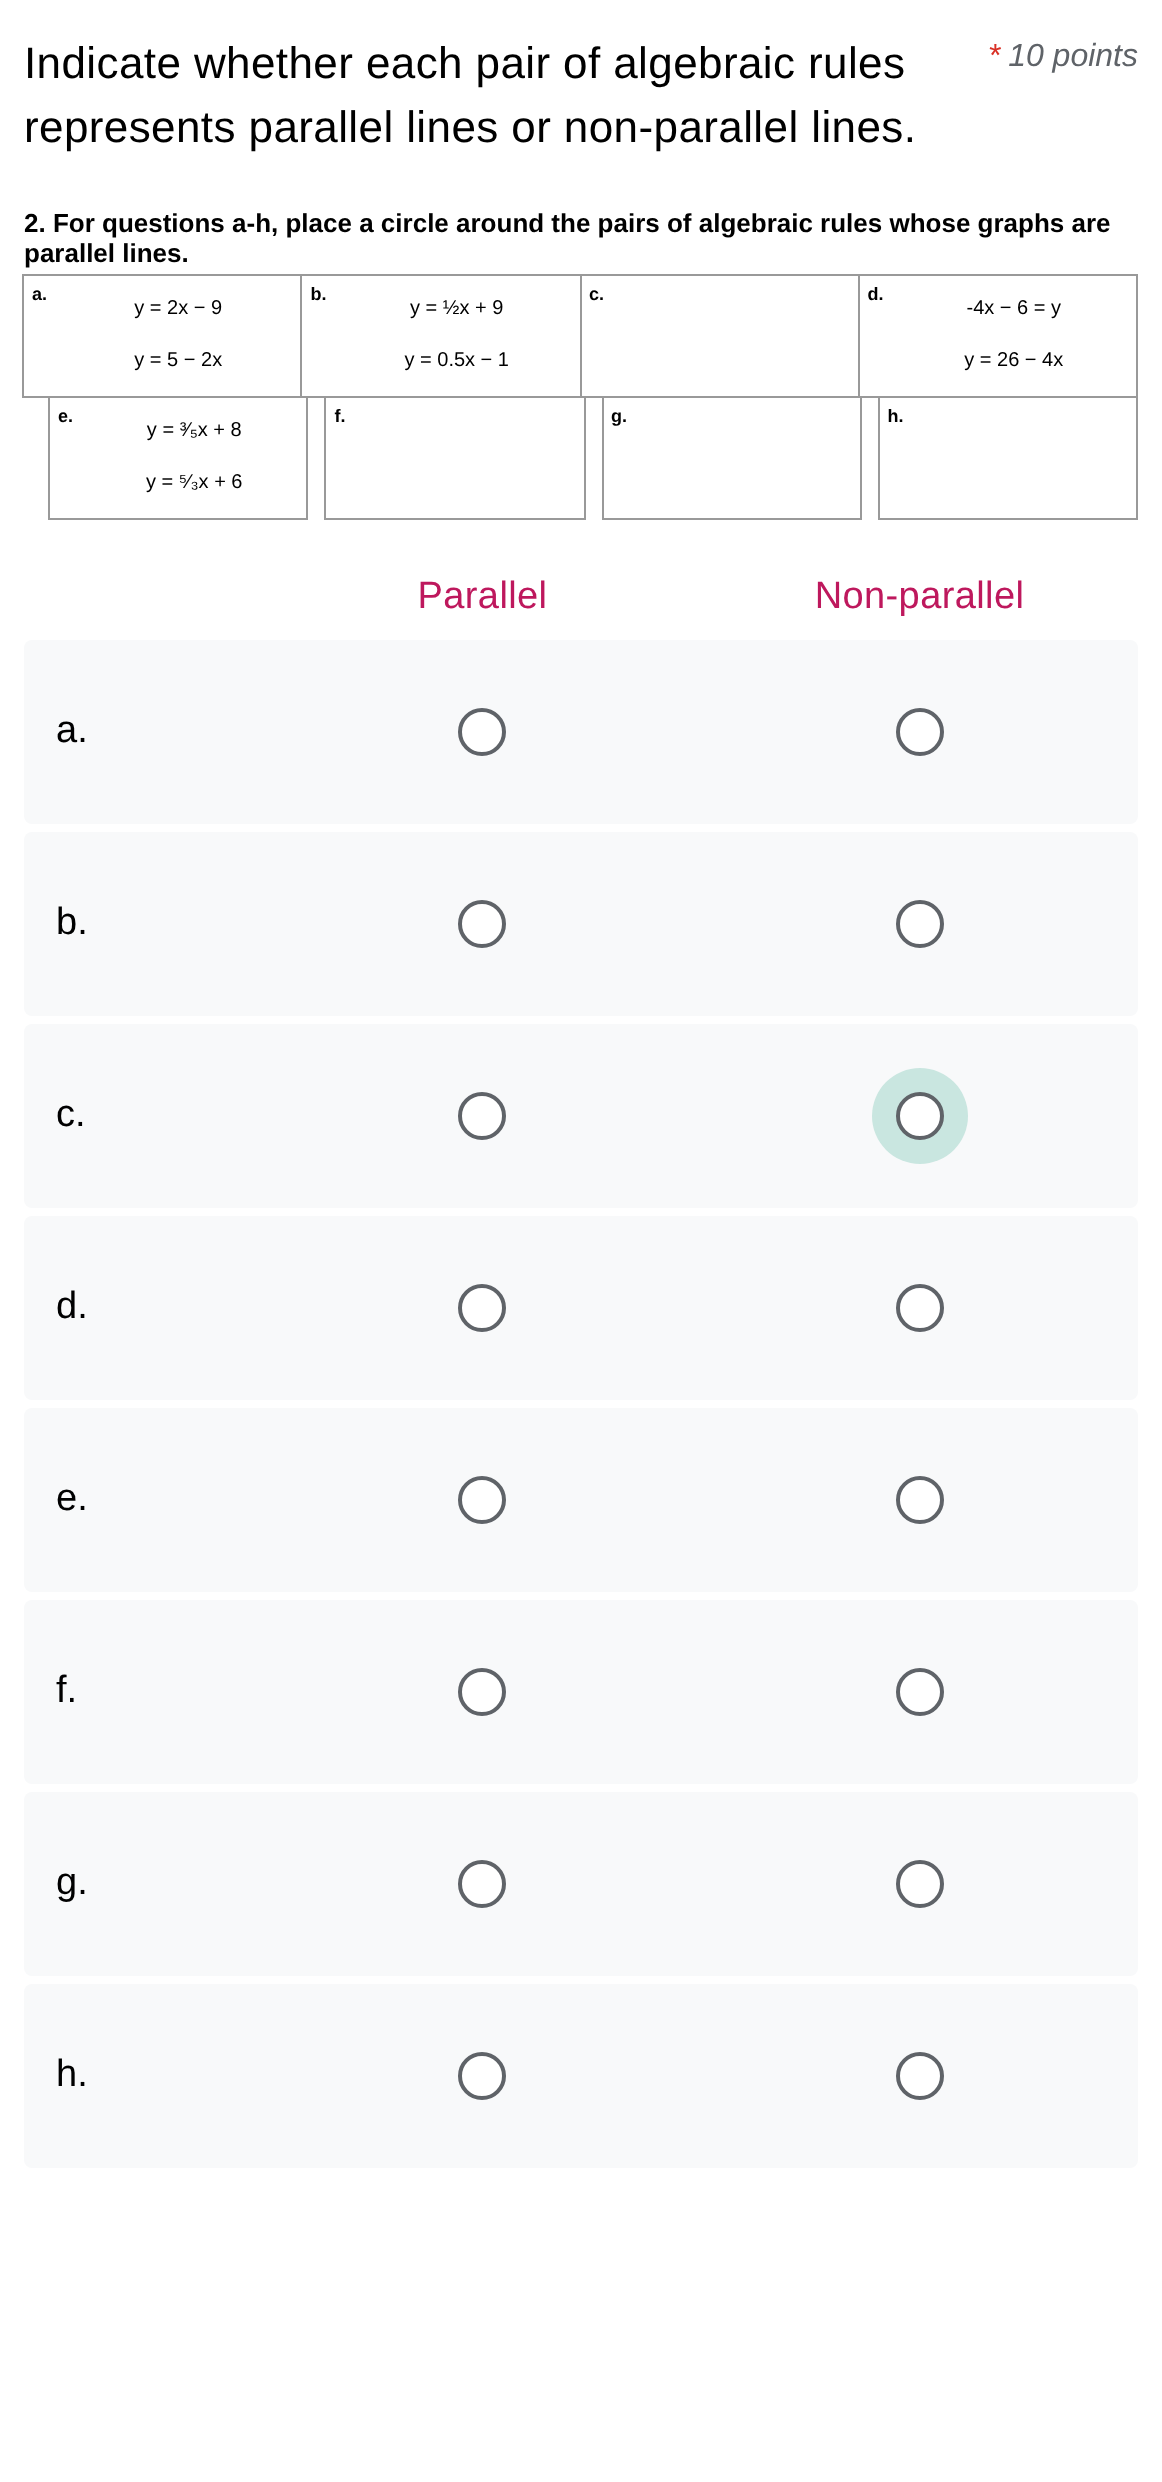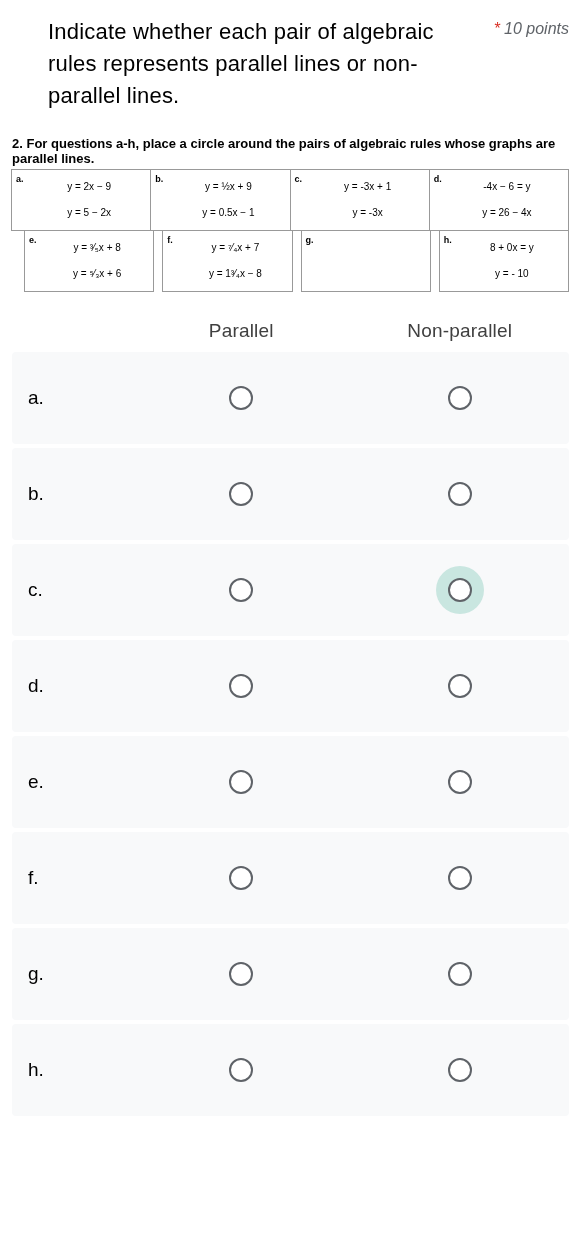--- a/index.html
+++ b/index.html
@@ -5,21 +5,21 @@
   * { box-sizing: border-box; }
   body {
     margin: 0;
     padding: 16px 12px;
     font-family: Arial, Helvetica, sans-serif;
     color: #202124;
     width: 581px;
     background: #fff;
   }
   .header { display: flex; justify-content: space-between; align-items: flex-start; margin-bottom: 16px; }
-  .title { font-size: 22px; line-height: 1.45; flex: 1; padding-right: 8px; color: #000; letter-spacing: 0.2px; margin-left: 36px; }
+  .title { font-size: 22px; line-height: 1.45; flex: 1; padding-right: 8px; color: #000; letter-spacing: 0.2px; }
   .points { font-size: 16px; white-space: nowrap; padding-top: 4px; color: #5f6368; font-style: italic; }
   .asterisk { color: #d93025; margin-right: 4px; }
 
   .problem-area { margin: 24px 0 28px 0; font-size: 10px; color: #000; }
   .problem-instr { font-size: 13px; font-weight: bold; margin-bottom: 4px; }
   .prob-tables { display: flex; flex-direction: column; gap: 0; }
   .prob-row { display: flex; }
   .prob-cell {
     border: 1px solid #999;
     display: flex;
@@ -43,21 +43,21 @@
     flex-direction: column;
     justify-content: space-around;
     align-items: center;
     padding: 4px 2px;
     font-size: 10px;
   }
   .prob-content span { display:block; text-align:center; }
 
   .grid-head { display: flex; margin-bottom: 10px; }
   .grid-head-spacer { width: 120px; }
-  .grid-head-col { flex: 1; text-align: center; font-size: 19px; color: #404040; letter-spacing: 0.2px; }
+  .grid-head-col { flex: 1; text-align: center; font-size: 19px; color: #be185d; letter-spacing: 0.2px; }
 
   .grid-rows { display: flex; flex-direction: column; gap: 4px; }
   .grid-row {
     display: flex;
     align-items: center;
     background: #f8f9fa;
     min-height: 92px;
     border-radius: 4px;
   }
   .grid-row-label { width: 120px; padding-left: 16px; font-size: 19px; color: #000; }
@@ -97,57 +97,45 @@
         </div>
         <div class="prob-cell">
           <div class="prob-label">b.</div>
           <div class="prob-content">
             <span>y = ½x + 9</span>
             <span>y = 0.5x − 1</span>
           </div>
         </div>
         <div class="prob-cell">
           <div class="prob-label">c.</div>
-          <div class="prob-content">
-            <span>y = -3x + 1</span>
-            <span>y = -3x</span>
-          </div>
         </div>
         <div class="prob-cell">
           <div class="prob-label">d.</div>
           <div class="prob-content">
             <span>-4x − 6 = y</span>
             <span>y = 26 − 4x</span>
           </div>
         </div>
       </div>
     <div class="prob-row" id="prob-row-2">
         <div class="prob-cell">
           <div class="prob-label">e.</div>
           <div class="prob-content">
             <span>y = ³⁄₅x + 8</span>
             <span>y = ⁵⁄₃x + 6</span>
           </div>
         </div>
         <div class="prob-cell">
           <div class="prob-label">f.</div>
-          <div class="prob-content">
-            <span>y = ⁷⁄₄x + 7</span>
-            <span>y = 1³⁄₄x − 8</span>
-          </div>
         </div>
         <div class="prob-cell">
           <div class="prob-label">g.</div>
         </div>
         <div class="prob-cell">
           <div class="prob-label">h.</div>
-          <div class="prob-content">
-            <span>8 + 0x = y</span>
-            <span>y = - 10</span>
-          </div>
         </div>
       </div>
   </div>
 </div>
 
 <div class="grid-head">
   <div class="grid-head-spacer"></div>
   <div class="grid-head-col">Parallel</div>
   <div class="grid-head-col">Non-parallel</div>
 </div>

